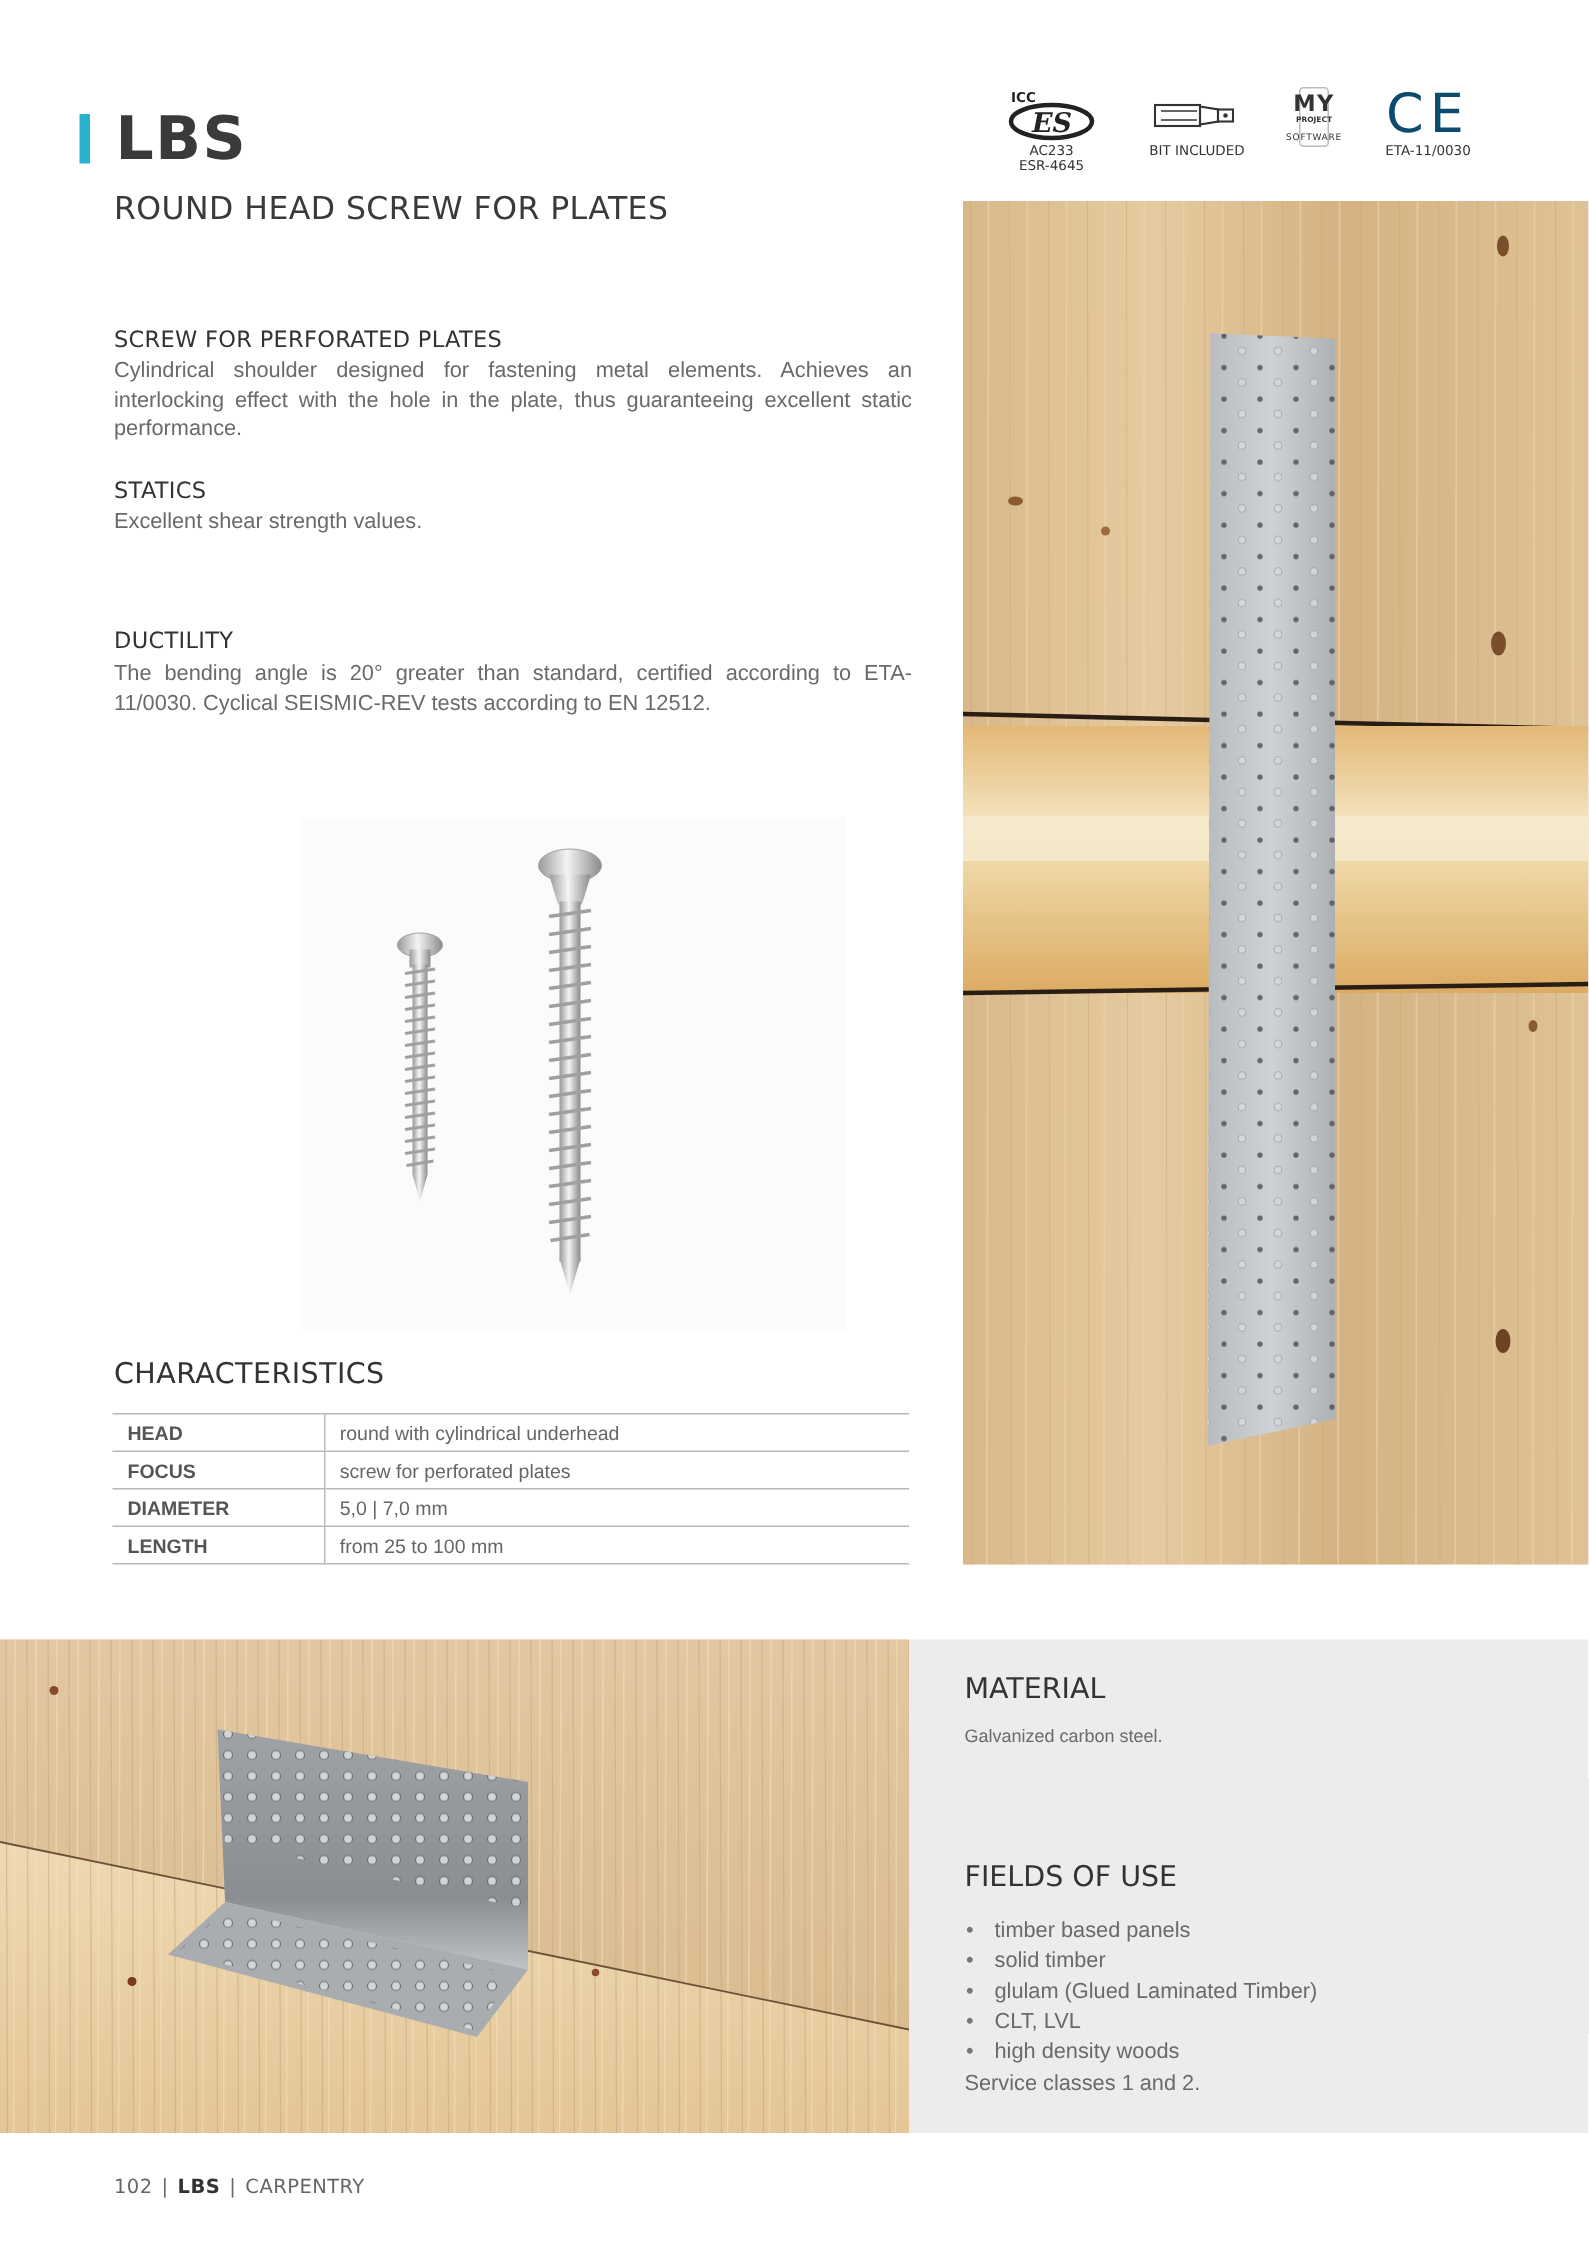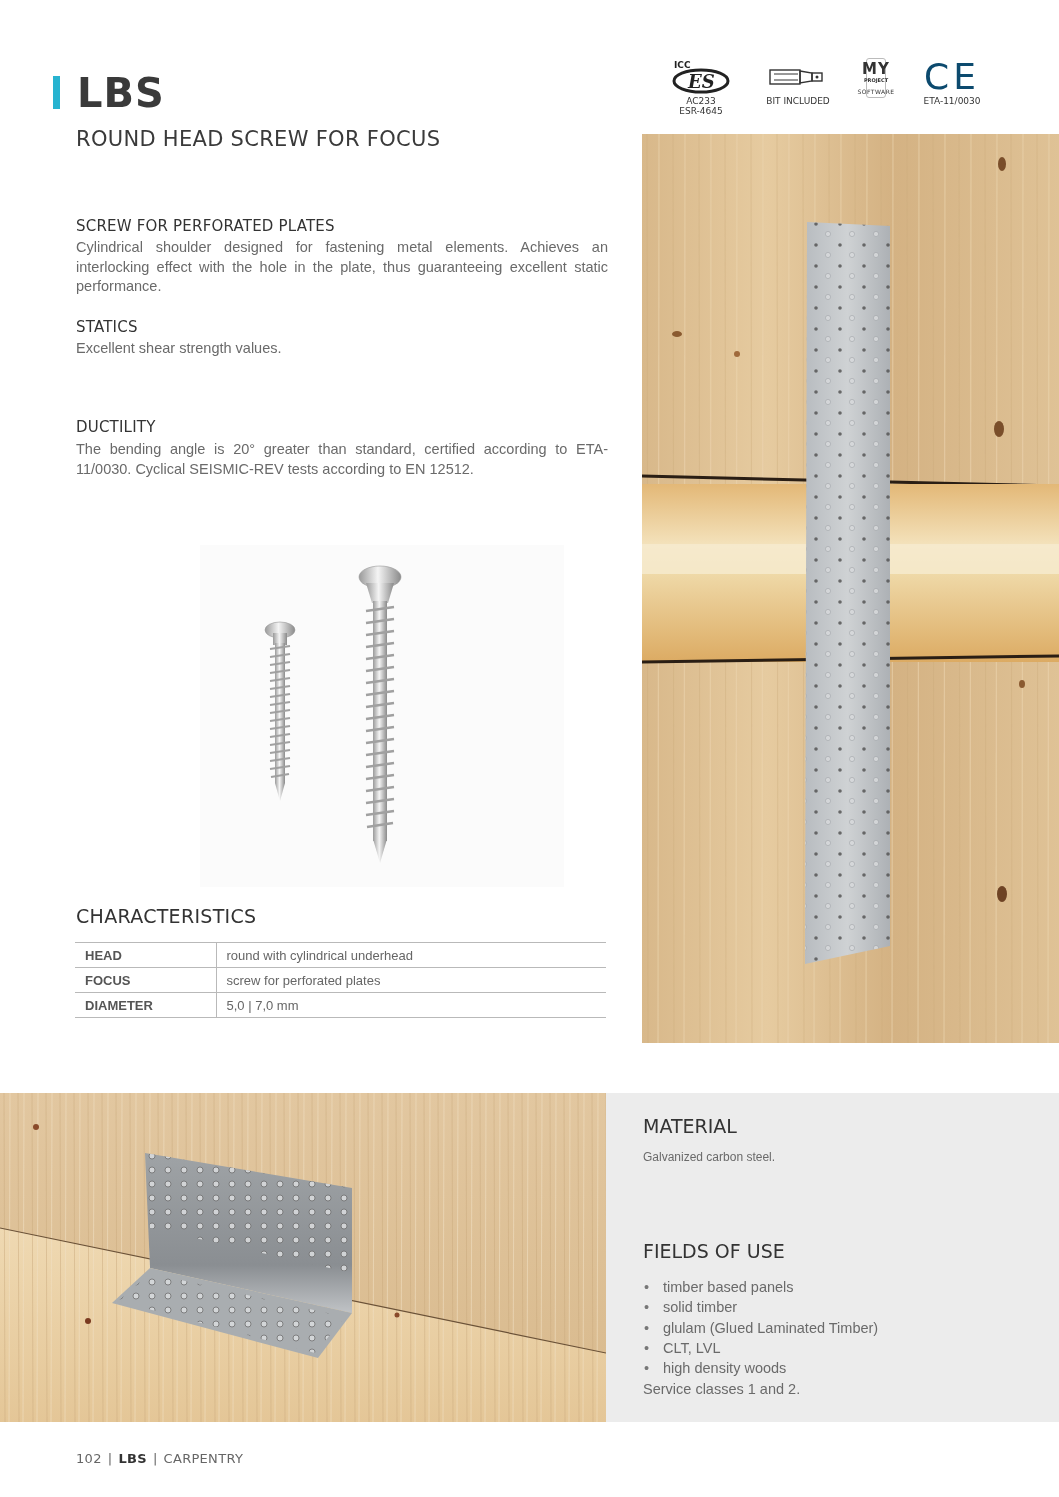--- a/index.html
+++ b/index.html
@@ -57,21 +57,21 @@
     
     .footer { left: 76px; top: 1451px; font-family: "DejaVu Sans", sans-serif; font-size: 13px; color: #666; letter-spacing: 0.3px; }
     .footer b { color: #333; }
     .footer .sep { margin: 0 6px; }
   </style>
 </head>
 <body>
 
 <div class="abs accent-bar"></div>
 <div class="abs product-code">LBS</div>
-<div class="abs product-subtitle">ROUND HEAD SCREW FOR FOCUS</div>
+<div class="abs product-subtitle">ROUND HEAD SCREW FOR PLATES</div>
 
 <div class="abs cert icc">
   <div class="glyph">
     <svg width="62" height="36" viewBox="0 0 62 36">
       <text x="4" y="9" font-family="DejaVu Sans, sans-serif" font-size="9" font-weight="bold" fill="#222">ICC</text>
       <ellipse cx="31" cy="22" rx="27" ry="11" fill="none" stroke="#222" stroke-width="3"></ellipse>
       <text x="18" y="29" font-family="DejaVu Serif, serif" font-size="18" font-style="italic" font-weight="bold" fill="#222">ES</text>
     </svg>
   </div>
   <span>AC233</span>
@@ -186,20 +186,24 @@
     <td class="v">round with cylindrical underhead</td>
   </tr>
   <tr>
     <td class="k">FOCUS</td>
     <td class="v">screw for perforated plates</td>
   </tr>
   <tr>
     <td class="k">DIAMETER</td>
     <td class="v">5,0 | 7,0 mm</td>
   </tr>
+  <tr>
+    <td class="k">LENGTH</td>
+    <td class="v">from 25 to 100 mm</td>
+  </tr>
 </tbody>
   </table>
 
 <div class="abs photo-plate">
   <svg width="417" height="909" viewBox="0 0 417 909">
     <defs>
       <linearGradient id="woodV" x1="0" x2="1">
         <stop offset="0" stop-color="#d8b88a"></stop>
         <stop offset="0.3" stop-color="#e6cba0"></stop>
         <stop offset="0.6" stop-color="#d4b283"></stop>

